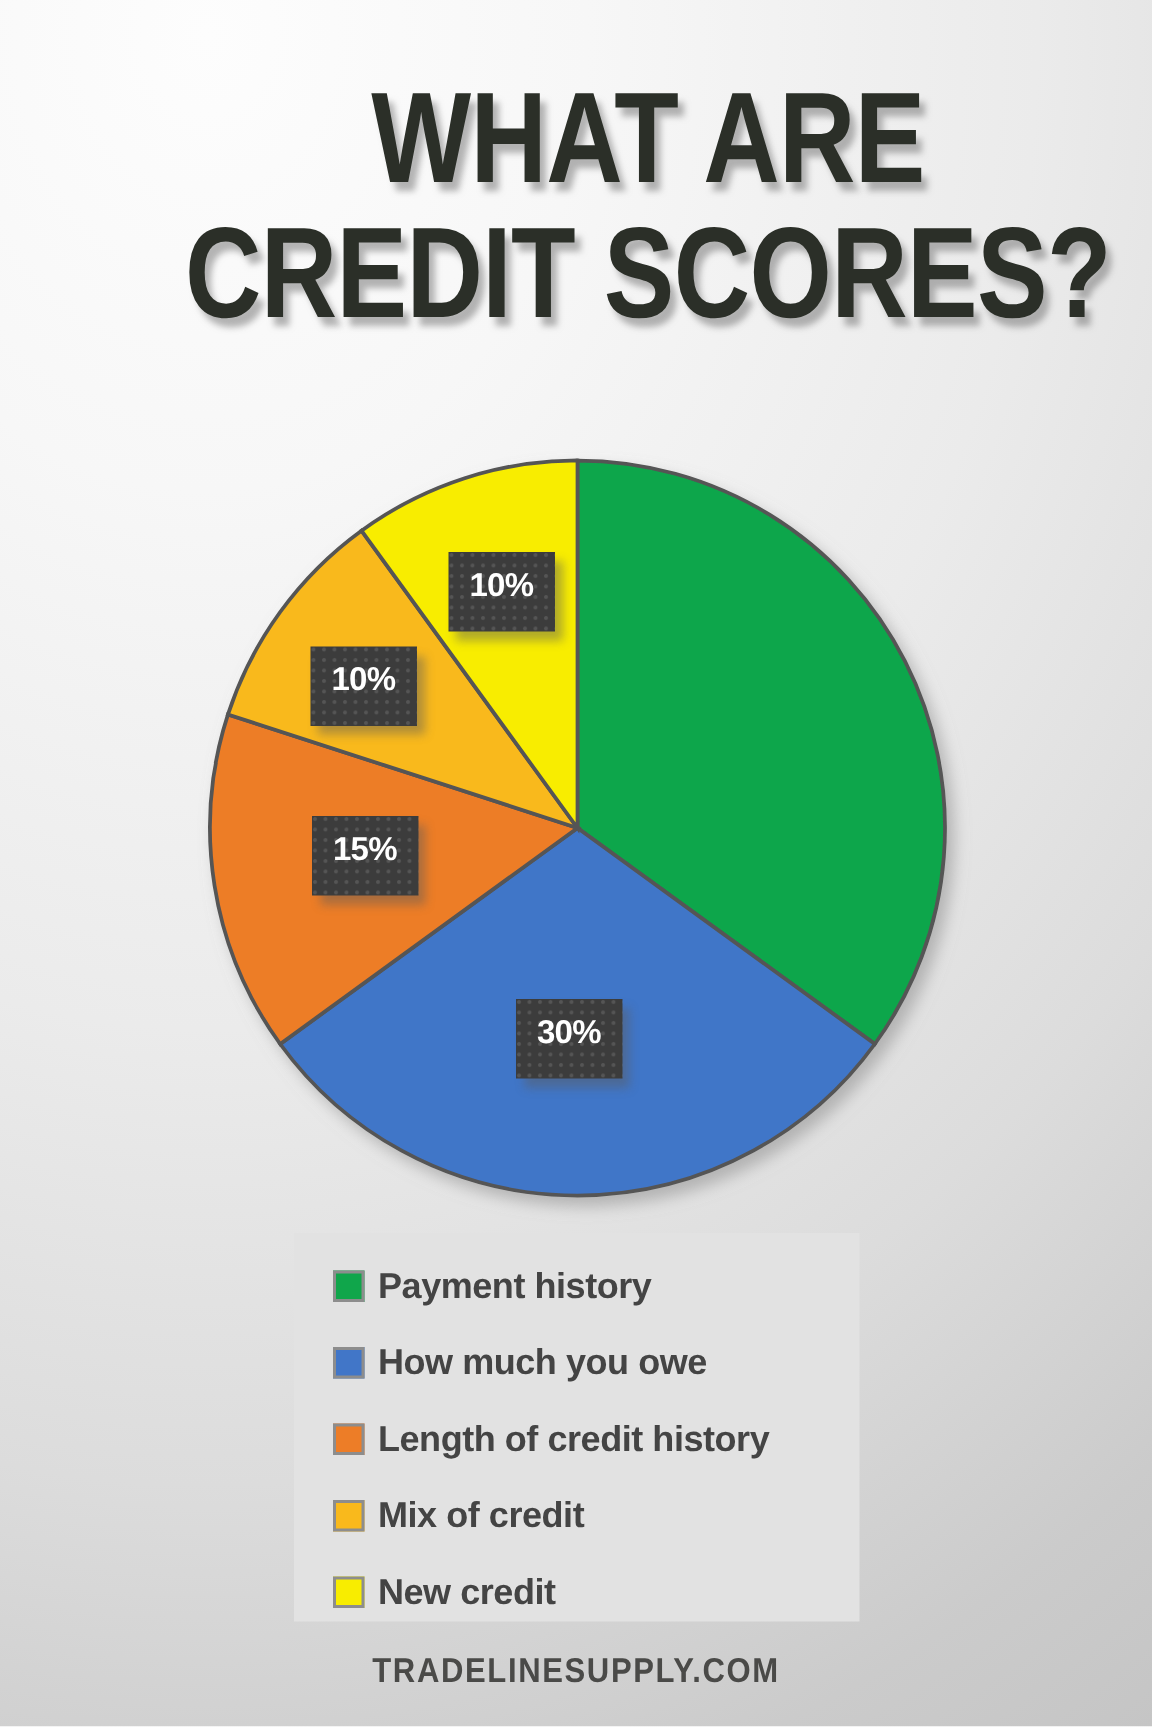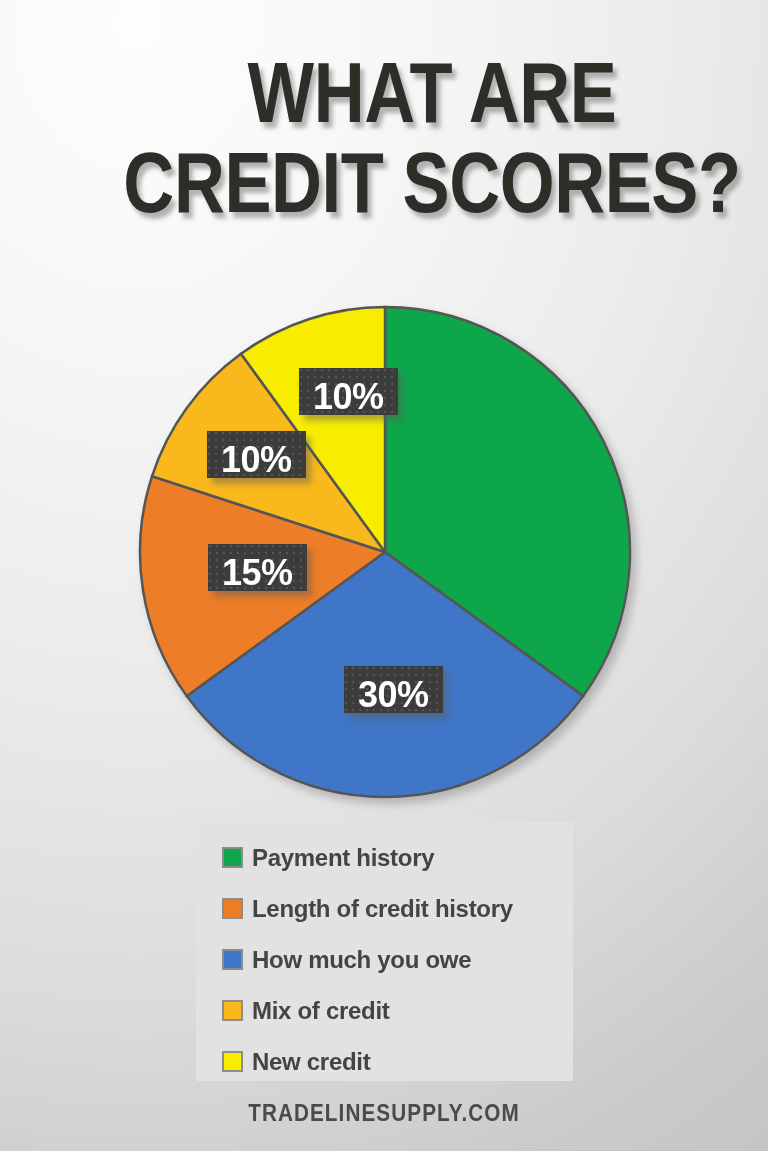--- a/index.html
+++ b/index.html
@@ -70,23 +70,23 @@
   
   .pie-label {
     position: absolute;
     background-color: #3c3c3c;
     background-image:
       radial-gradient(circle at 2px 2px, rgba(255,255,255,0.13) 1px, rgba(0,0,0,0) 1.6px);
     background-size: 7px 7px;
     color: #ffffff;
     font-family: "Liberation Sans", sans-serif;
     font-weight: bold;
-    font-size: 36px;
+    font-size: 22px;
     line-height: 1;
-    padding: 11px 14px 0 14px;
+    padding: 11px 14px 20px 14px;
     box-shadow: 5px 6px 6px rgba(90,90,90,0.45);
     white-space: nowrap;
     letter-spacing: -0.5px;
   }
   .lbl-35 { left: 466px; top: 469px; }
   .lbl-30 { left: 344px; top: 666px; }
   .lbl-15 { left: 208px; top: 544px; }
   .lbl-10a { left: 207px; top: 431px; }
   .lbl-10b { left: 299px; top: 368px; }
 
@@ -171,28 +171,28 @@
   <div class="pie-label lbl-15">15%</div>
   <div class="pie-label lbl-10a">10%</div>
   <div class="pie-label lbl-10b">10%</div>
 
   <div id="legend">
     <div class="legend-row">
       <span class="legend-swatch" style="background: rgb(16, 166, 75);"></span>
       <span class="legend-text">Payment history</span>
     </div>
     <div class="legend-row">
+      <span class="legend-swatch" style="background: rgb(65, 118, 200);"></span>
+      <span class="legend-text">How much you owe</span>
+    </div>
+    <div class="legend-row">
       <span class="legend-swatch" style="background: rgb(237, 125, 39);"></span>
       <span class="legend-text">Length of credit history</span>
     </div>
     <div class="legend-row">
-      <span class="legend-swatch" style="background: rgb(65, 118, 200);"></span>
-      <span class="legend-text">How much you owe</span>
-    </div>
-    <div class="legend-row">
       <span class="legend-swatch" style="background: rgb(249, 185, 28);"></span>
       <span class="legend-text">Mix of credit</span>
     </div>
     <div class="legend-row">
       <span class="legend-swatch" style="background: rgb(248, 237, 0);"></span>
       <span class="legend-text">New credit</span>
     </div>
   </div>
 
   <div id="footer">TRADELINESUPPLY.COM</div>

